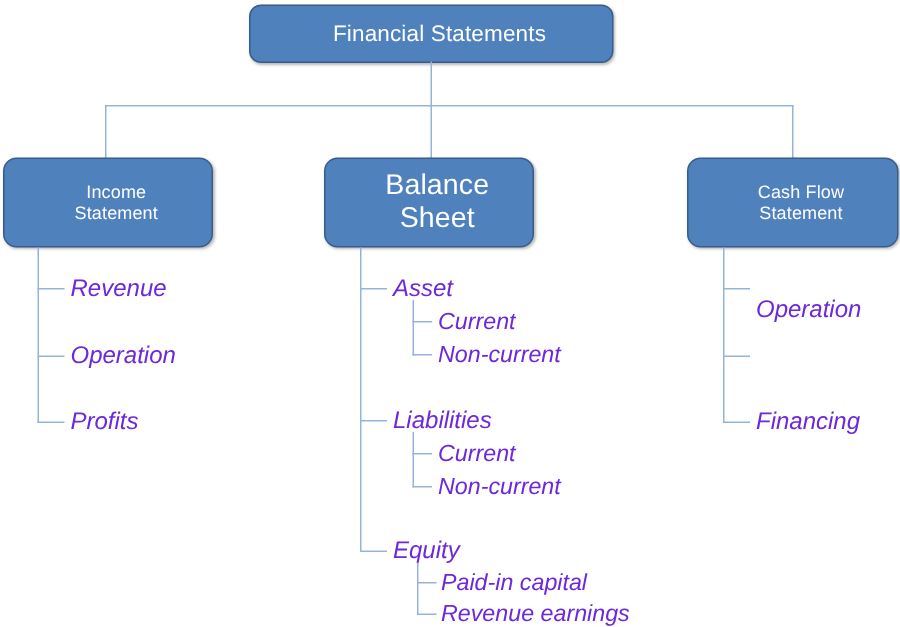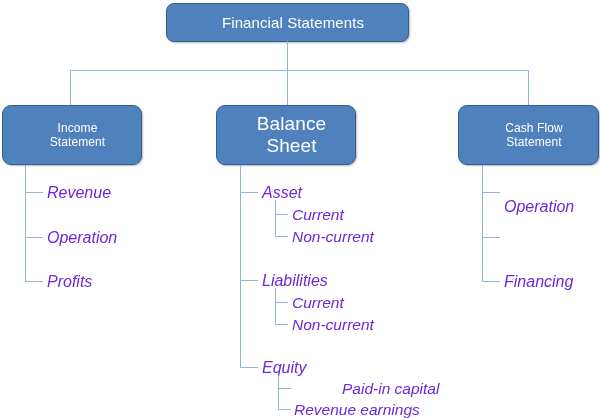--- a/index.html
+++ b/index.html
@@ -157,21 +157,21 @@
   <div class="trunk" id="trunk-liab"></div>
   <div class="stub" style="left:275px; top:302px; width:13px;"></div>
   <div class="leaf-label sub" style="left:292px; top:295px;">Current</div>
   <div class="stub" style="left:275px; top:324px; width:13px;"></div>
   <div class="leaf-label sub" style="left:292px; top:317px;">Non-current</div>
 
   <div class="stub" style="left:240px; top:367px; width:18px;"></div>
   <div class="leaf-label" style="left:262px; top:360px;">Equity</div>
   <div class="trunk" id="trunk-equity"></div>
   <div class="stub" style="left:278px; top:388px; width:13px;"></div>
-  <div class="leaf-label sub" style="left:294px; top:381px;margin-left:48px;">Paid-in capital</div>
+  <div class="leaf-label sub" style="left:294px; top:381px;">Paid-in capital</div>
   <div class="stub" style="left:278px; top:409px; width:13px;"></div>
   <div class="leaf-label sub" style="left:294px; top:402px;">Revenue earnings</div>
 
   <div class="trunk" id="trunk-cashflow"></div>
 
   <div class="stub" style="left:482px; top:192px; width:18px;"></div>
   <div class="leaf-label" style="left:504px; top:199px;">Operation</div>
 
   <div class="stub" style="left:482px; top:237px; width:18px;"></div>
 

